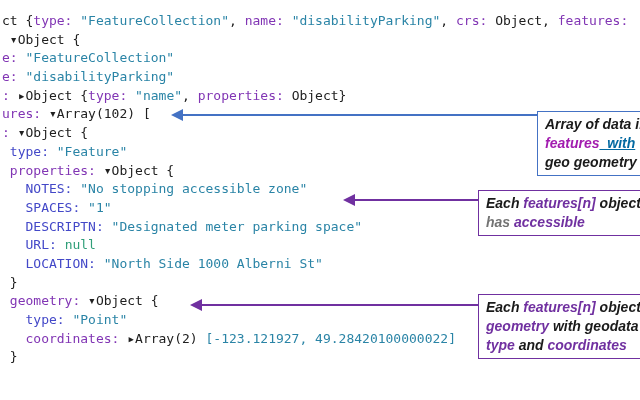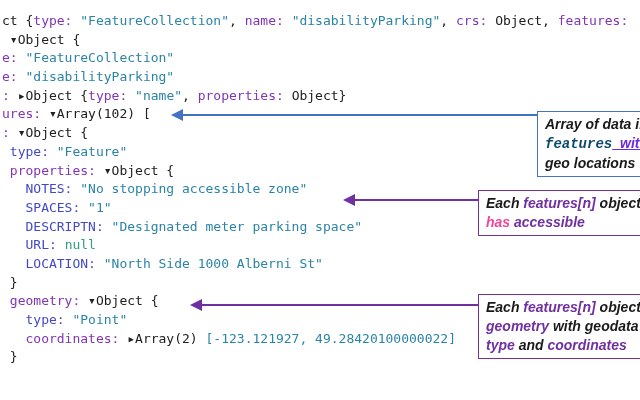--- a/index.html
+++ b/index.html
@@ -56,17 +56,17 @@
   </div>
   <div class="arrow" id="arrow-1">
     <div class="arrow-line" style="background: rgb(112, 48, 160);"></div>
     <div class="arrow-head" style="border-right-color: rgb(112, 48, 160);"></div>
   </div>
   <div class="arrow" id="arrow-2">
     <div class="arrow-line" style="background: rgb(112, 48, 160);"></div>
     <div class="arrow-head" style="border-right-color: rgb(112, 48, 160);"></div>
   </div>
 
-  <div class="callout" id="box-0" style="border-color: rgb(68, 114, 196);"><div class="aline"><span style="color: rgb(26, 26, 26);">Array of data in</span></div><div class="aline"><span style="color: #0c4a6e; font-family: Liberation Mono, monospace;">features</span><span style="color: #6d28d9; text-decoration: underline;">  with</span></div><div class="aline"><span style="color: rgb(26, 26, 26);">geo locations</span></div></div>
-  <div class="callout" id="box-1" style="border-color: rgb(112, 48, 160);"><div class="aline"><span style="color: rgb(26, 26, 26);">Each </span><span style="color: rgb(112, 48, 160);">features[n]</span><span style="color: rgb(26, 26, 26);"> object</span></div><div class="aline"><span style="color: #ec4899; margin-top: 8px;">has </span><span style="color: rgb(112, 48, 160);">accessible</span></div></div>
+  <div class="callout" id="box-0" style="border-color: rgb(68, 114, 196);"><div class="aline"><span style="color: rgb(26, 26, 26);">Array of data in</span></div><div class="aline"><span style="color: #a21caf;">features</span><span style="color: #0369a1; text-decoration: underline;">  with</span></div><div class="aline"><span style="color: rgb(26, 26, 26);">geo geometry</span></div></div>
+  <div class="callout" id="box-1" style="border-color: rgb(112, 48, 160);"><div class="aline"><span style="color: rgb(26, 26, 26);">Each </span><span style="color: rgb(112, 48, 160);">features[n]</span><span style="color: rgb(26, 26, 26);"> object</span></div><div class="aline"><span style="color: #737373; margin-top: 8px;">has </span><span style="color: rgb(112, 48, 160);">accessible</span></div></div>
   <div class="callout" id="box-2" style="border-color: rgb(112, 48, 160);"><div class="aline"><span style="color: rgb(26, 26, 26);">Each </span><span style="color: rgb(112, 48, 160);">features[n]</span><span style="color: rgb(26, 26, 26);"> object</span></div><div class="aline"><span style="color: rgb(112, 48, 160);">geometry</span><span style="color: rgb(26, 26, 26);"> with geodata</span></div><div class="aline"><span style="color: rgb(112, 48, 160);">type</span><span style="color: rgb(26, 26, 26);"> and </span><span style="color: rgb(112, 48, 160);">coordinates</span></div></div>
 
 </div>
 
 </body></html>

